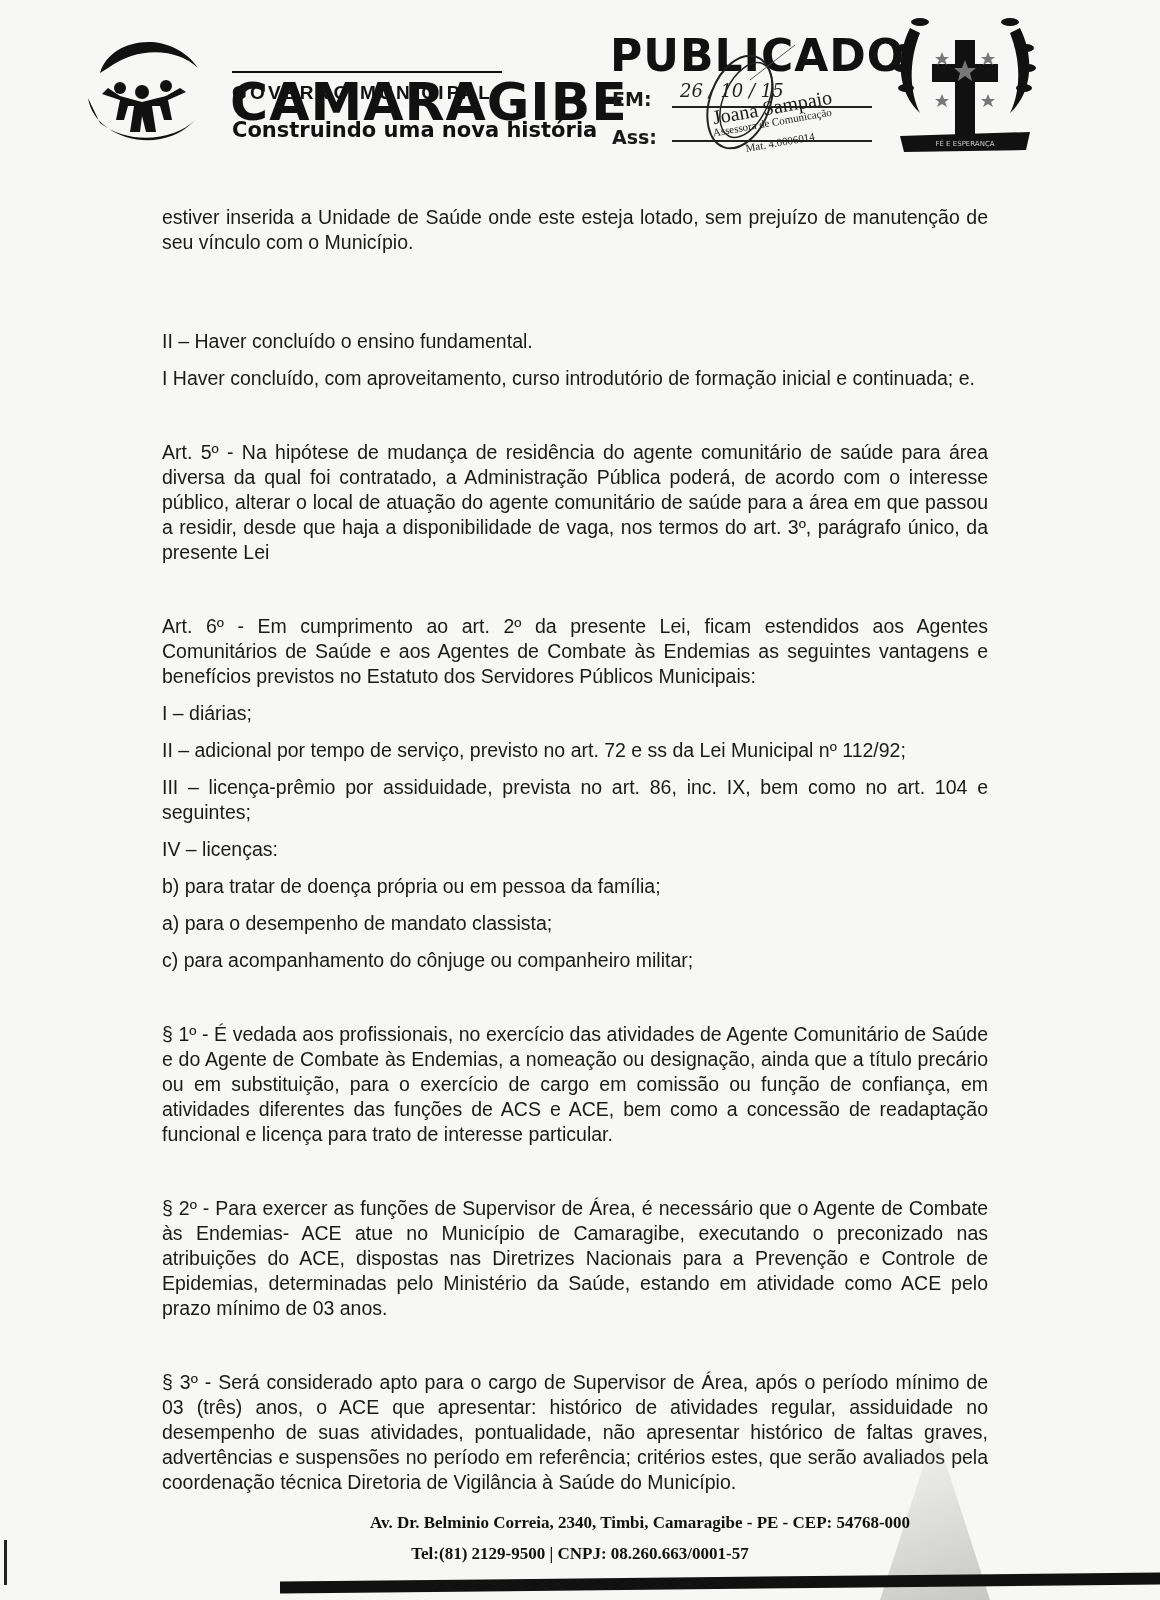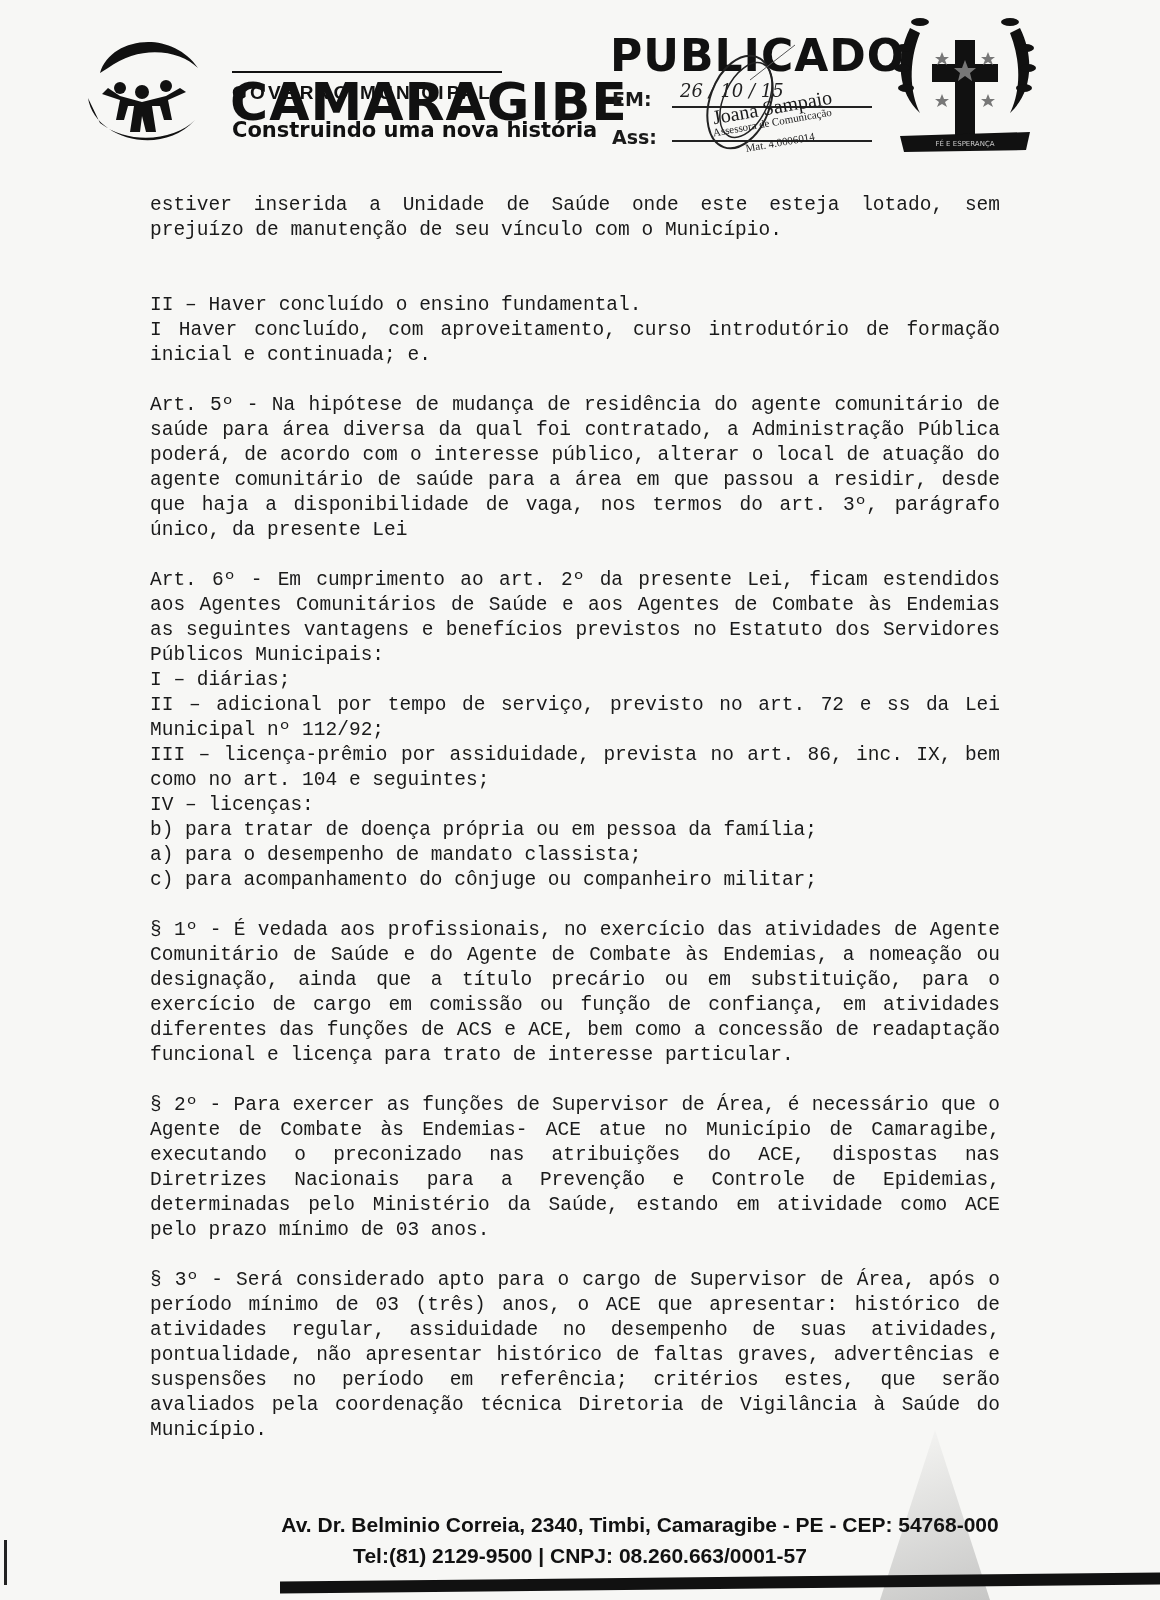--- a/index.html
+++ b/index.html
@@ -24,24 +24,24 @@
   .ass-line { left: 672px; top: 140px; width: 200px; height: 2px; background: #222; }
   .hand { font-family: "DejaVu Serif", serif; font-style: italic; color: #222; }
   .date-hand { left: 680px; top: 80px; font-size: 18px; }
   .sig-name { left: 712px; top: 96px; font-family: "Liberation Serif", serif; font-size: 20px; transform: rotate(-10deg); }
   .sig-role { left: 712px; top: 116px; font-family: "Liberation Serif", serif; font-size: 11px; transform: rotate(-10deg); }
   .sig-mat { left: 745px; top: 136px; font-family: "Liberation Serif", serif; font-size: 11px; transform: rotate(-10deg); }
   .sig-scribble { left: 690px; top: 40px; width: 110px; height: 120px; }
   .emblem { left: 890px; top: 8px; width: 150px; height: 152px; }
   
   .body { left: 150px; top: 193px; width: 850px; font-size: 19.5px; line-height: 25px; font-family: "Liberation Sans", sans-serif; }
-  .body p { margin: 0; text-align: justify; font-family: Liberation Mono, monospace; }
+  .body p { margin: 12px; text-align: justify; }
   .gap { height: 25px; }
   
-  .footer { left: 0; width: 1160px; text-align: center; font-family: Liberation Sans, sans-serif; font-weight: bold; font-size: 21px; color: #111; }
+  .footer { left: 0; width: 1160px; text-align: center; font-family: Liberation Serif, serif; font-weight: bold; font-size: 17px; color: #111; }
   .addr { top: 1513px; padding-left: 120px; box-sizing: border-box; }
   .tel { top: 1544px; box-sizing: border-box; }
   .bar { left: 280px; top: 1577px; width: 880px; height: 12px; background: linear-gradient(to bottom, #111 0%, #111 100%); transform: skewY(-0.6deg); }
   .grey-wedge { left: 880px; top: 1430px; width: 110px; height: 170px; background: linear-gradient(160deg, rgba(150,150,150,0.0), rgba(140,140,140,0.45)); clip-path: polygon(50% 0, 100% 100%, 0 100%); }
   .left-mark { left: 4px; top: 1540px; width: 3px; height: 45px; background: #222; }
 </style>
 </head>
 <body>
 
 <div class="abs logo-circle">

